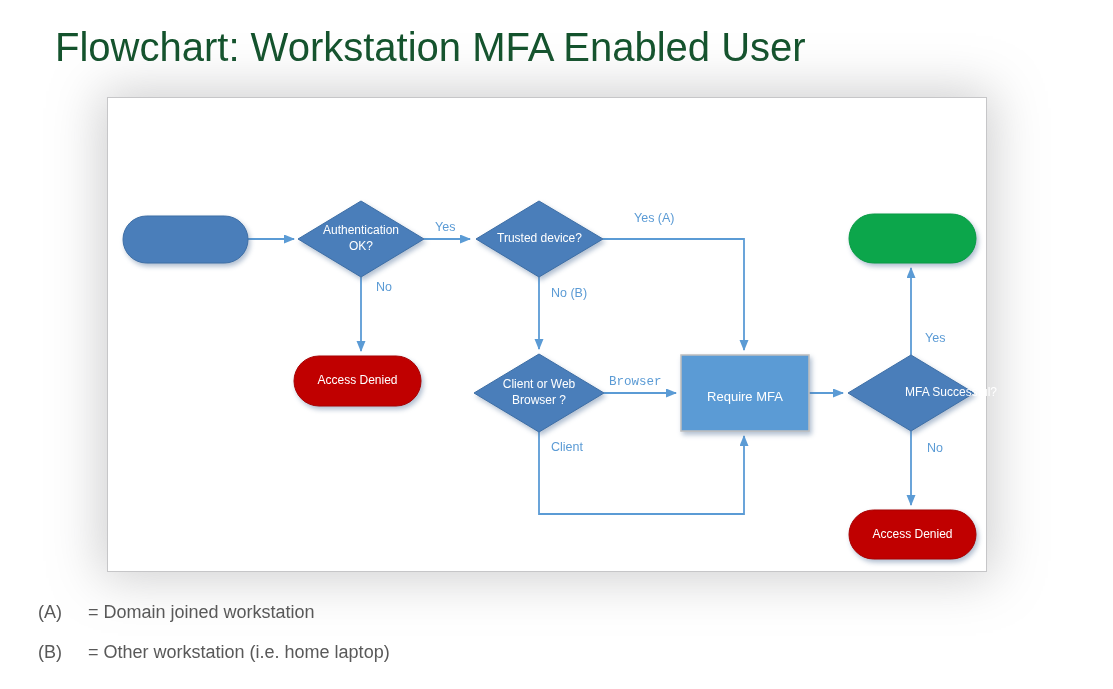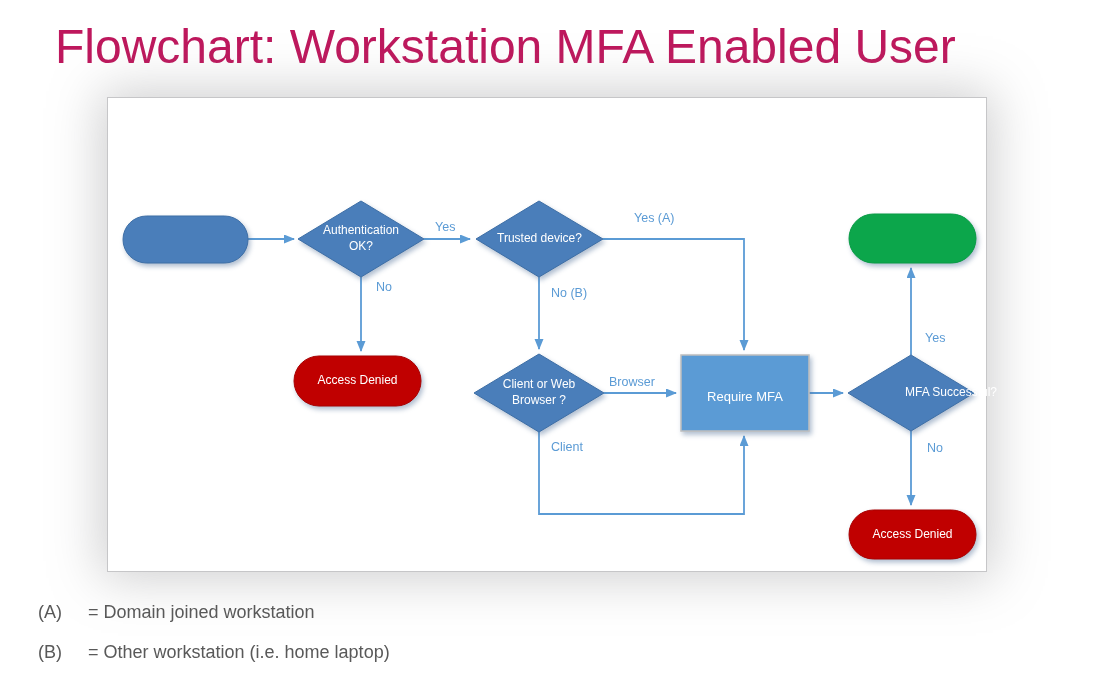--- a/index.html
+++ b/index.html
@@ -6,22 +6,22 @@
   body{
     width:1113px;height:689px;
     background:#ffffff;
     font-family:"Liberation Sans", sans-serif;
     position:relative;overflow:hidden;
   }
   .stage{position:absolute;left:0;top:0;width:1113px;height:689px;}
 
   .page-title{
     position:absolute;left:55px;top:24px;
-    font-size:48px;line-height:46px;
-    color:#be185d;letter-spacing:0px;white-space:nowrap;
+    font-size:40px;line-height:46px;
+    color:#14532d;letter-spacing:0px;white-space:nowrap;
   }
 
   .canvas{
     position:absolute;left:107px;top:97px;width:878px;height:473px;
     background:#ffffff;border:1px solid #c6c6c8;
     box-shadow:0 0 48px 6px rgba(125,125,130,0.38);
   }
   .canvas svg{position:absolute;left:0;top:0;}
 
   .edge{stroke:#5B9BD5;stroke-width:1.8;fill:none;}
@@ -103,21 +103,21 @@
       <span class="inner">MFA Successful?</span>
     </div>
     <div class="node-label" style="left:741px;top:412px;width:127px;height:49px;">
       <span class="inner">Access Denied</span>
     </div>
 
     <div class="edge-label" style="left:327px;top:122px;">Yes</div>
     <div class="edge-label" style="left:268px;top:182px;">No</div>
     <div class="edge-label" style="left:526px;top:113px;">Yes (A)</div>
     <div class="edge-label" style="left:443px;top:188px;">No (B)</div>
-    <div class="edge-label" style="left:501px;top:277px;">Browser</div>
+    <div class="edge-label" style="left:501px;top:277px;font-family:Liberation Mono, monospace;">Browser</div>
     <div class="edge-label" style="left:443px;top:342px;">Client</div>
     <div class="edge-label" style="left:817px;top:233px;">Yes</div>
     <div class="edge-label" style="left:819px;top:343px;">No</div>
   </div>
 
   <div class="legend-row" style="top:602px;">
     <span class="legend-key">(A)</span>
     <span>= Domain joined workstation</span>
   </div>
   <div class="legend-row" style="top:642px;">

